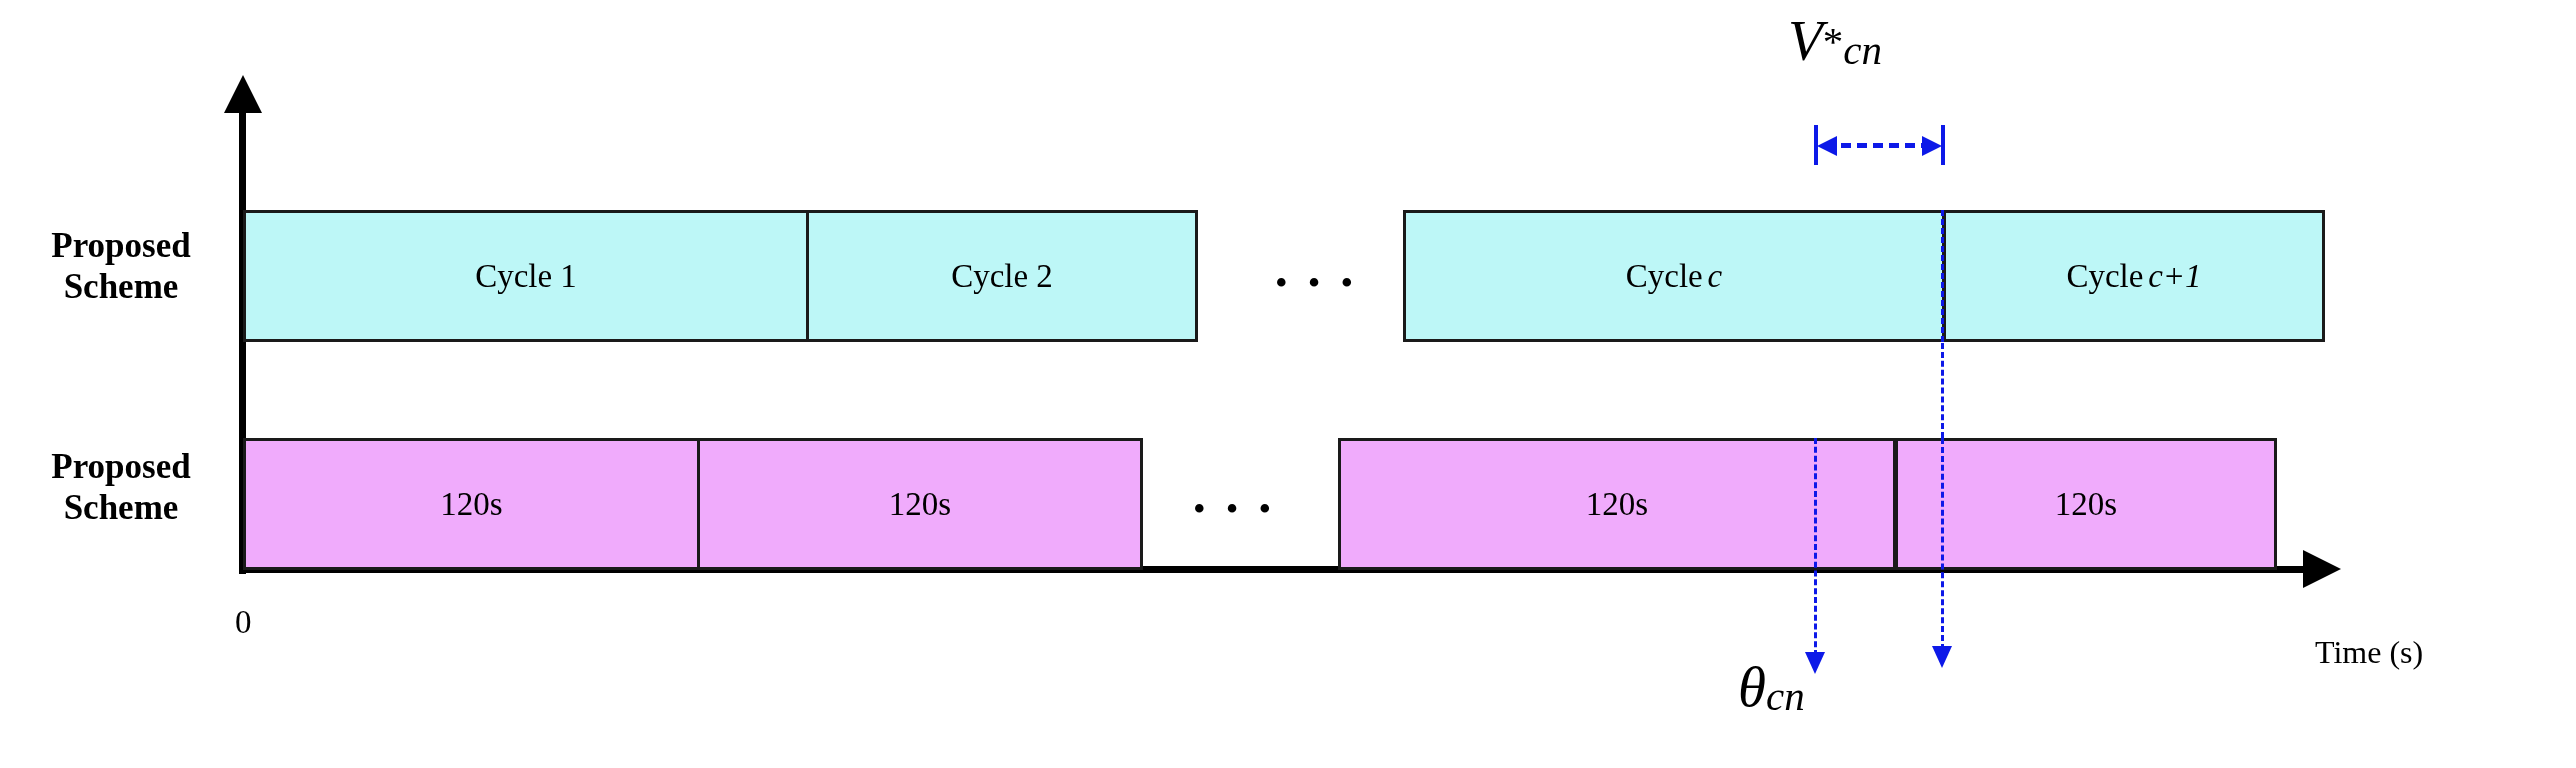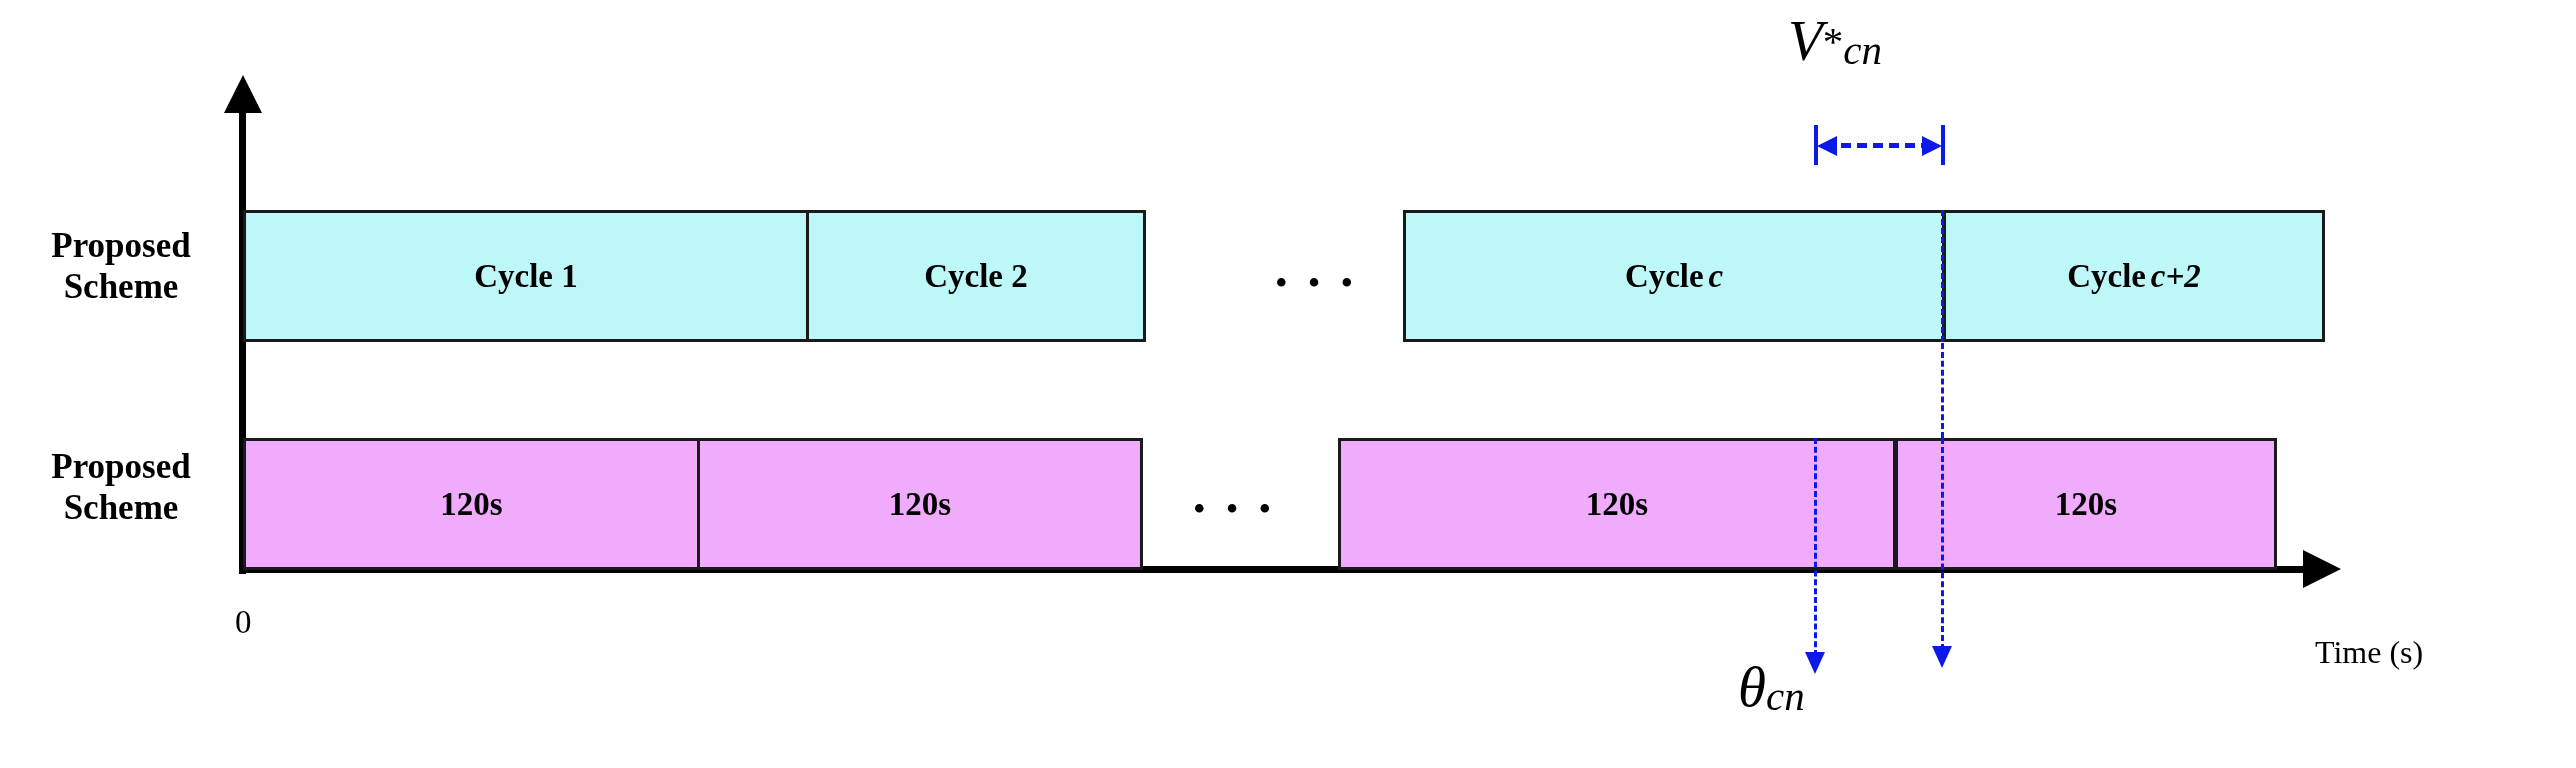--- a/index.html
+++ b/index.html
@@ -17,21 +17,21 @@
     border-top:19px solid transparent;border-bottom:19px solid transparent;
     border-left:38px solid #000;}
 
   .row-label{position:absolute;font-weight:bold;font-size:35px;line-height:1.18;
     text-align:center;color:#000;font-family:"Liberation Serif",serif;}
   #proposed-label{left:8px;top:225px;width:226px;}
   #baseline-label{left:8px;top:446px;width:226px;}
 
   .blk{position:absolute;box-sizing:border-box;border:3.2px solid #1a1a1a;
     display:flex;align-items:center;justify-content:center;
-    font-size:33px;color:#000;font-family:"Liberation Serif",serif;font-weight:bold;}
+    font-size:33px;color:#000;font-family:"Liberation Serif",serif;}
   .cyan{background:#bdf7f7;}
   .purple{background:#f0abfc;}
   .blk .it{font-style:italic;padding-left:4.8px;}
 
   .ellipsis{position:absolute;font-size:36px;letter-spacing:5.6px;color:#000;
     font-family:"Liberation Serif",serif;}
   .bl-dashdot{position:absolute;width:0;border-left:3.2px dashed #0d19e8;}
   .bl-dashed{position:absolute;width:0;border-left:3.2px dashed #0d19e8;}
   .tickv{position:absolute;width:4px;background:#0d19e8;}
   .dimline{position:absolute;height:0;border-top:5.6px dashed #0d19e8;}
@@ -77,34 +77,34 @@
   </div>
   <div class="row-label" id="baseline-label">
     <div>Proposed</div>
     <div>Scheme</div>
   </div>
 
   <div class="blk cyan" style="left:243px;top:210px;width:566px;height:132px;">
     <span>Cycle 1</span>
   </div>
 
-  <div class="blk cyan" style="left:806px;top:210px;width:340px;height:132px;text-align:right;">
+  <div class="blk cyan" style="left:806px;top:210px;width:392px;height:132px;text-align:right;">
     <span>Cycle 2</span>
   </div>
 
   <div class="ellipsis" style="left:1275px;top:262px;">• • •</div>
 
   <div class="blk cyan" style="left:1403px;top:210px;width:542px;height:132px;">
     <span>Cycle </span>
     <span class="it">c</span>
   </div>
 
   <div class="blk cyan" style="left:1943px;top:210px;width:382px;height:132px;">
     <span>Cycle </span>
-    <span class="it">c+2</span>
+    <span class="it">c+1</span>
   </div>
 
   <div class="blk purple" style="left:243px;top:438px;width:457px;height:132px;">
     <span>120s</span>
   </div>
 
   <div class="blk purple" style="left:697px;top:438px;width:446px;height:132px;">
     <span>120s</span>
   </div>
 

